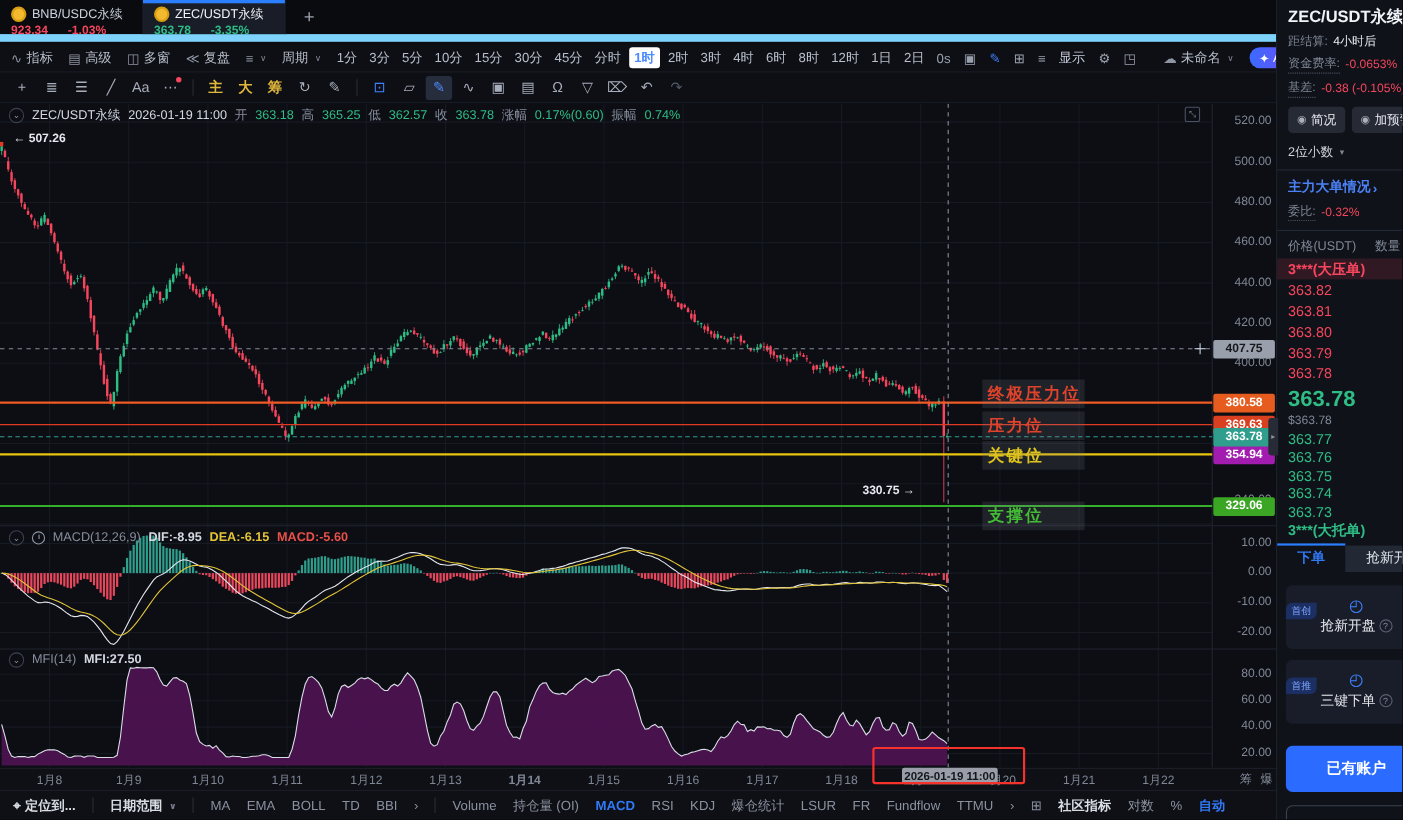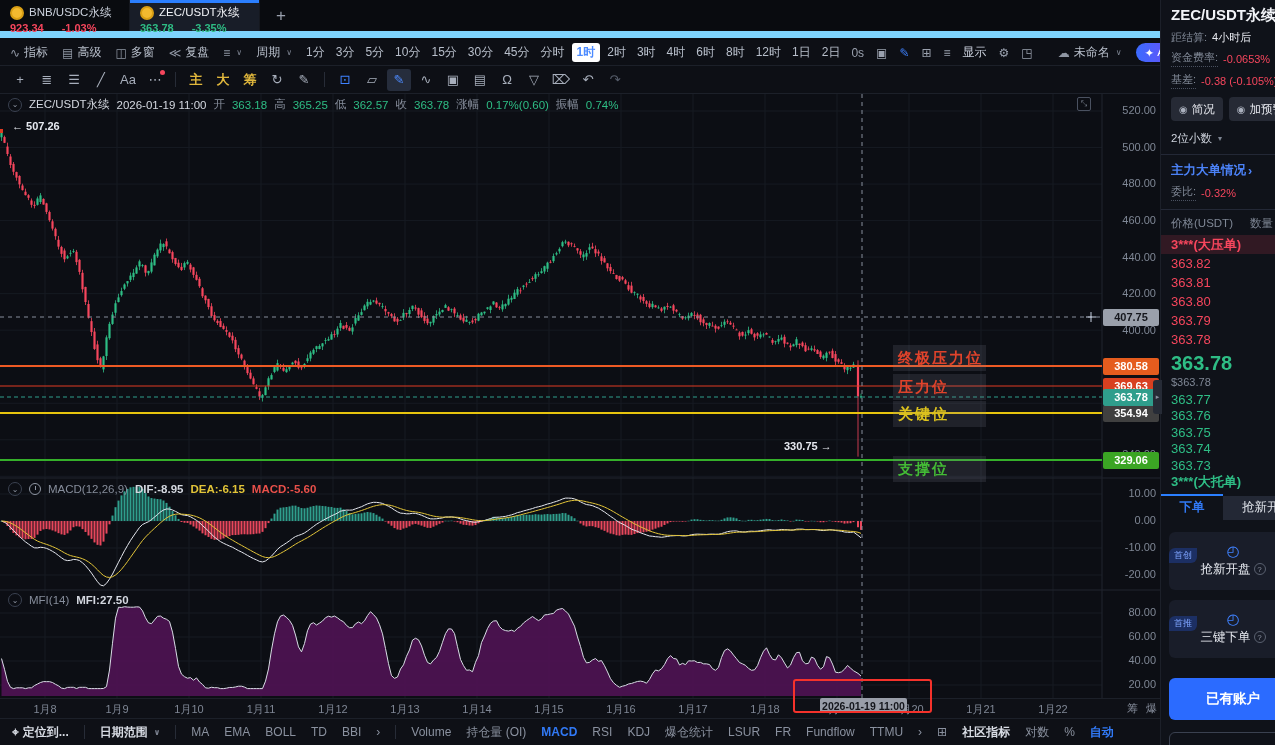--- a/index.html
+++ b/index.html
@@ -1180,36 +1180,36 @@
       <div class="ylabel" style="top: 447px;">-10.00</div>
       <div class="ylabel" style="top: 474px;">-20.00</div>
       <div class="ylabel" style="top: 512px;">80.00</div>
       <div class="ylabel" style="top: 536px;">60.00</div>
       <div class="ylabel" style="top: 560px;">40.00</div>
       <div class="ylabel" style="top: 584px;">20.00</div>
       <div class="pricechip" style="top: 263.5px; background: rgb(229, 92, 30);">380.58</div>
       <div class="lvltext" style="top: 251px; color: rgb(224, 67, 43);">终极压力位</div>
       <div class="pricechip" style="top: 283.5px; background: rgb(216, 64, 32);">369.63</div>
       <div class="lvltext" style="top: 280px; color: rgb(224, 67, 43);">压力位</div>
-      <div class="pricechip" style="top: 310.5px; background: #404040;">354.94</div>
+      <div class="pricechip" style="top: 310.5px; background: #a21caf;">354.94</div>
       <div class="lvltext" style="top: 307px; color: rgb(221, 195, 29);">关键位</div>
       <div class="pricechip" style="top: 357.5px; background: rgb(59, 165, 36);">329.06</div>
       <div class="lvltext" style="top: 362px; color: rgb(67, 187, 53);">支撑位</div>
       <div class="pricechip" style="top: 294.5px; background: rgb(47, 158, 140);">363.78</div>
       <div class="pricechip" style="top: 214.5px; background: rgb(154, 160, 171); color: rgb(21, 23, 29);">407.75</div>
     </div>
 
   <div id="timeaxis">
       <div class="xtick" style="left: 45px;">1月8</div>
       <div class="xtick" style="left: 117px;">1月9</div>
       <div class="xtick" style="left: 189px;">1月10</div>
       <div class="xtick" style="left: 261px;">1月11</div>
       <div class="xtick" style="left: 333px;">1月12</div>
       <div class="xtick" style="left: 405px;">1月13</div>
-      <div class="xtick" style="left: 477px;">1月14</div>
+      <div class="xtick" style="left: 477px; font-weight: bold;">1月14</div>
       <div class="xtick" style="left: 549px;">1月15</div>
       <div class="xtick" style="left: 621px;">1月16</div>
       <div class="xtick" style="left: 693px;">1月17</div>
       <div class="xtick" style="left: 765px;">1月18</div>
       <div class="xtick" style="left: 837px;">1月19</div>
       <div class="xtick" style="left: 909px;">1月20</div>
       <div class="xtick" style="left: 981px; text-align: right;">1月21</div>
       <div class="xtick" style="left: 1053px;">1月22</div>
     </div>
   <div id="bottombar">

